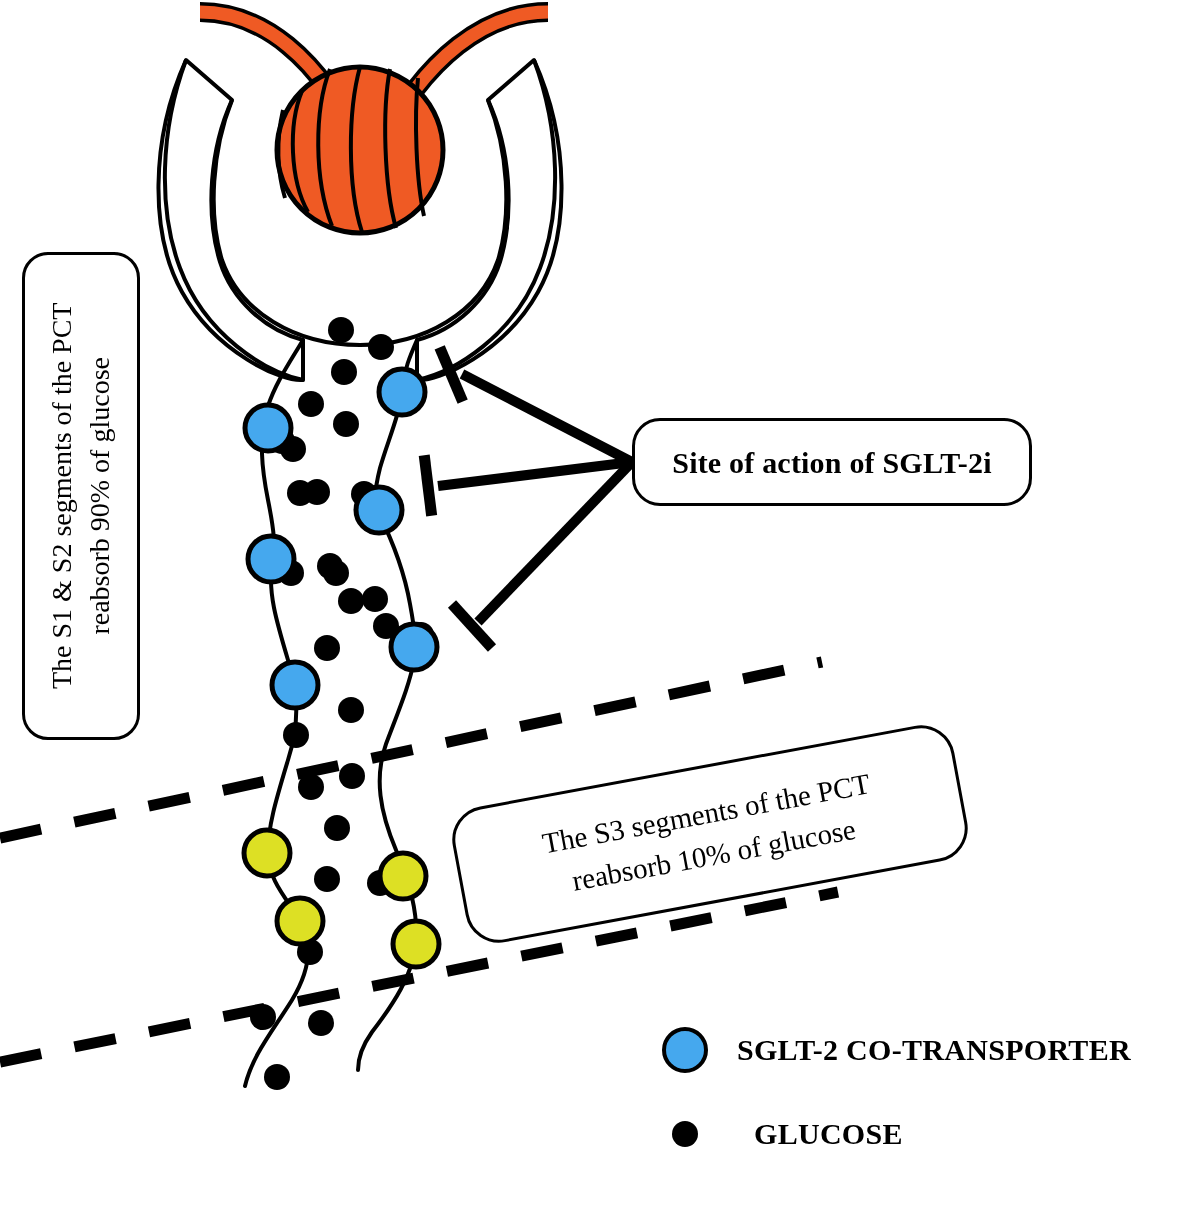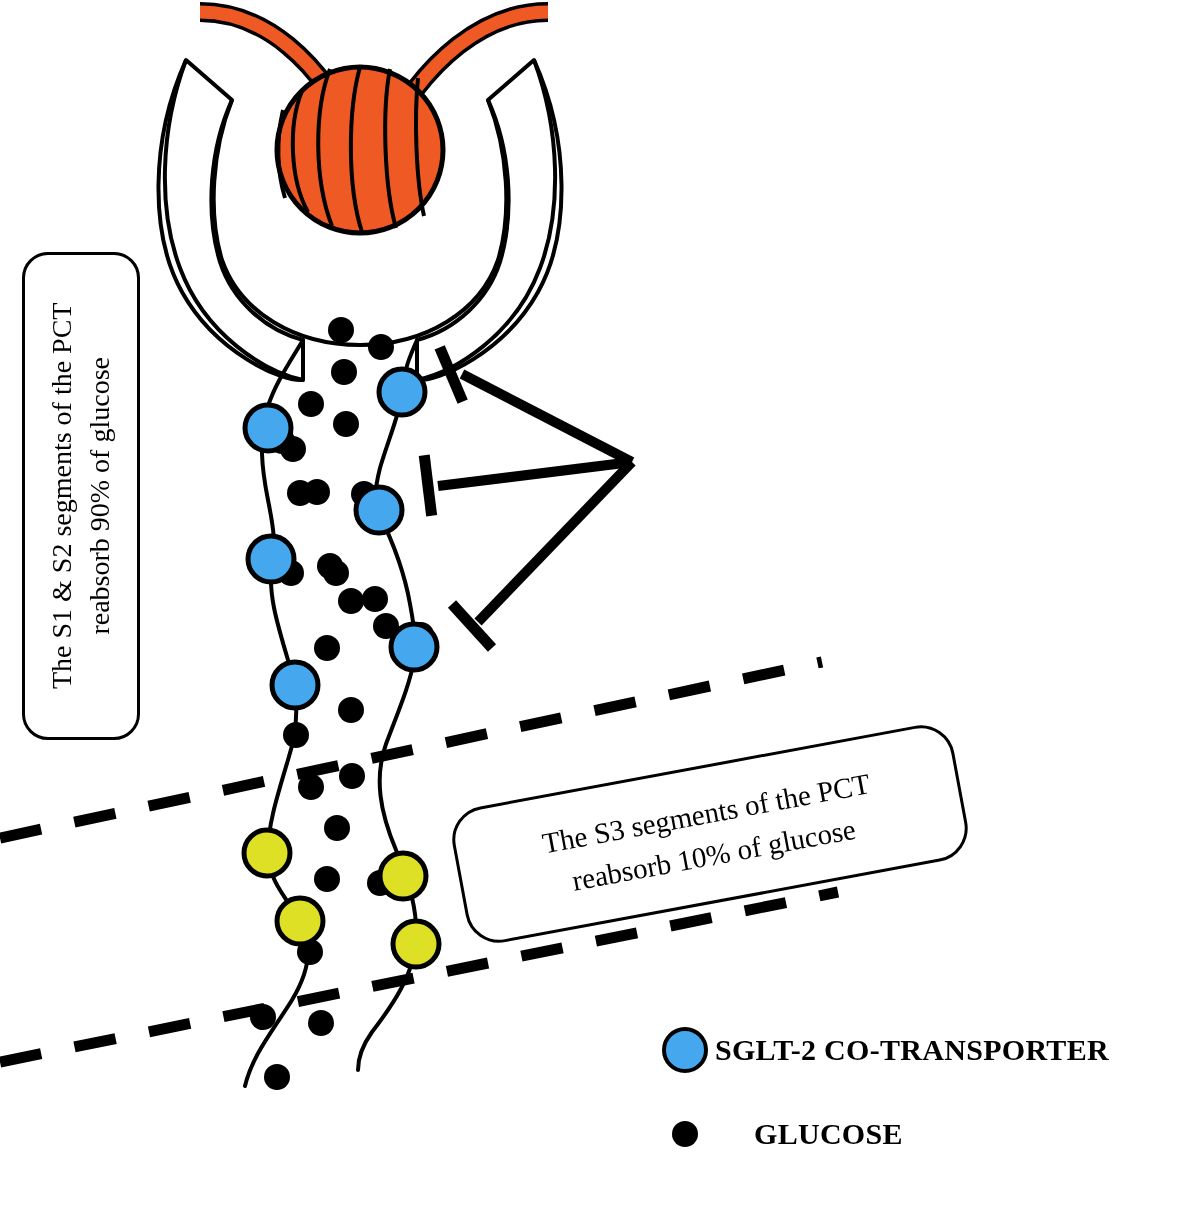--- a/index.html
+++ b/index.html
@@ -109,20 +109,21 @@
     border: 4px solid #000000;
     box-sizing: border-box;
   }
   .dot-sm {
     width: 26px;
     height: 26px;
     border-radius: 50%;
     background: #000000;
   }
   .legend-label {
+    margin-left: 22px;
     font-weight: bold;
     font-size: 30px;
     letter-spacing: 0.3px;
     white-space: nowrap;
     color: #000000;
   }
   #legend-row-glucose .legend-label { margin-left: 39px; }
 </style>
 </head>
 <body>
@@ -276,20 +277,23 @@
 
   </svg>
 
   <div class="callout" id="callout-s1s2">
     <div class="rot">
       <div>The S1 &amp; S2 segments of the PCT</div>
       <div>reabsorb 90% of glucose</div>
     </div>
   </div>
 
+  <div class="callout" id="callout-site">
+    <span>Site of action of SGLT-2i</span>
+  </div>
 
   <div class="callout" id="callout-s3">
     <div>
       <div>The S3 segments of the PCT</div>
       <div>reabsorb 10% of glucose</div>
     </div>
   </div>
 
   <div id="legend">
 

